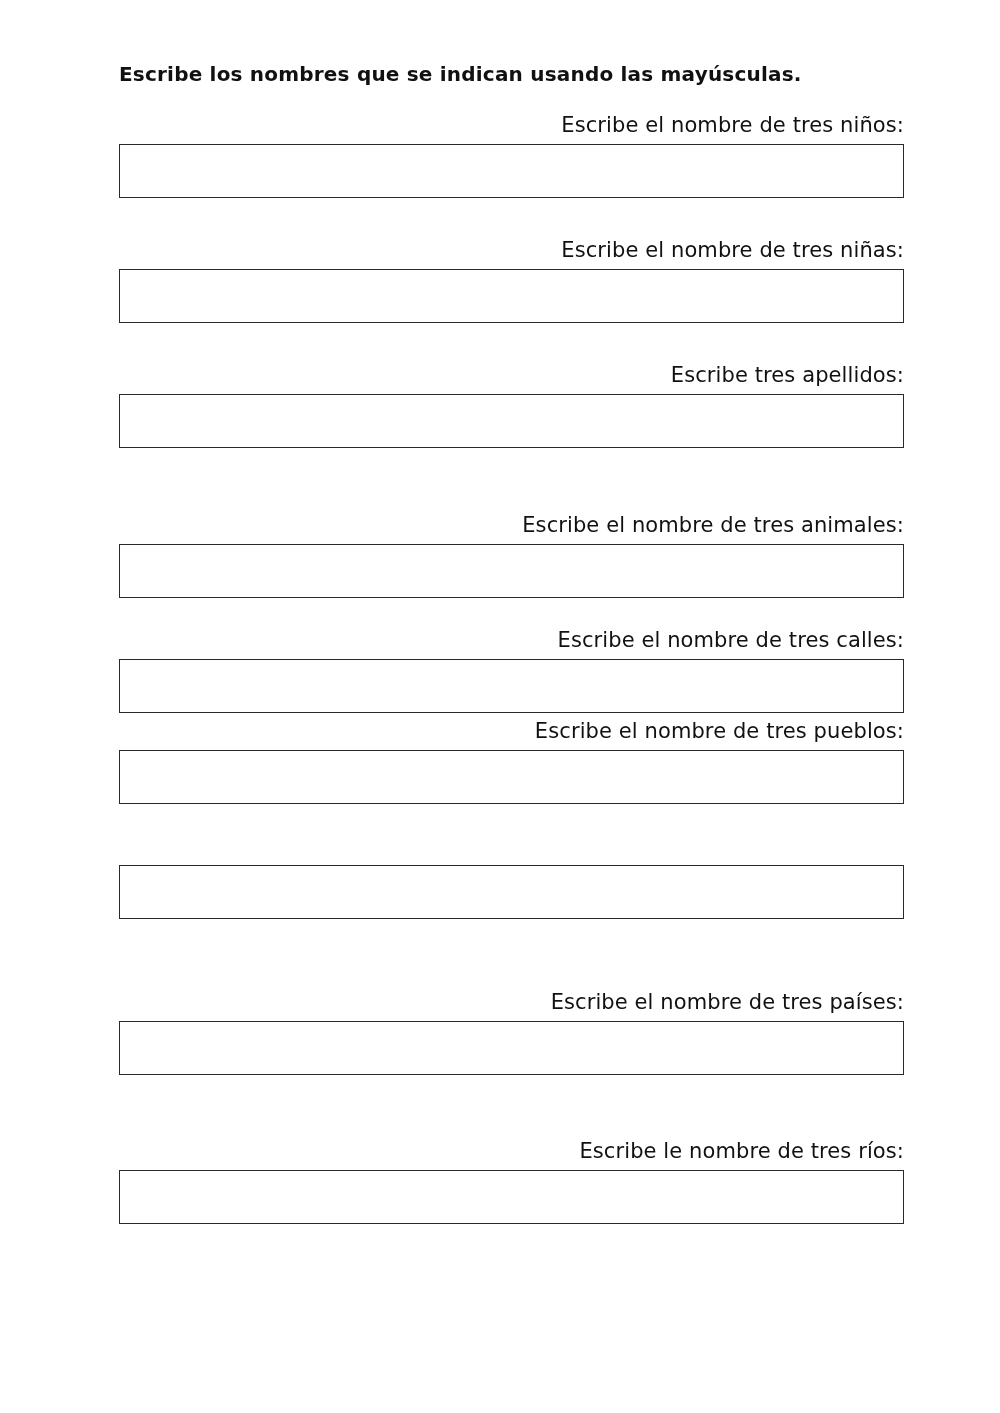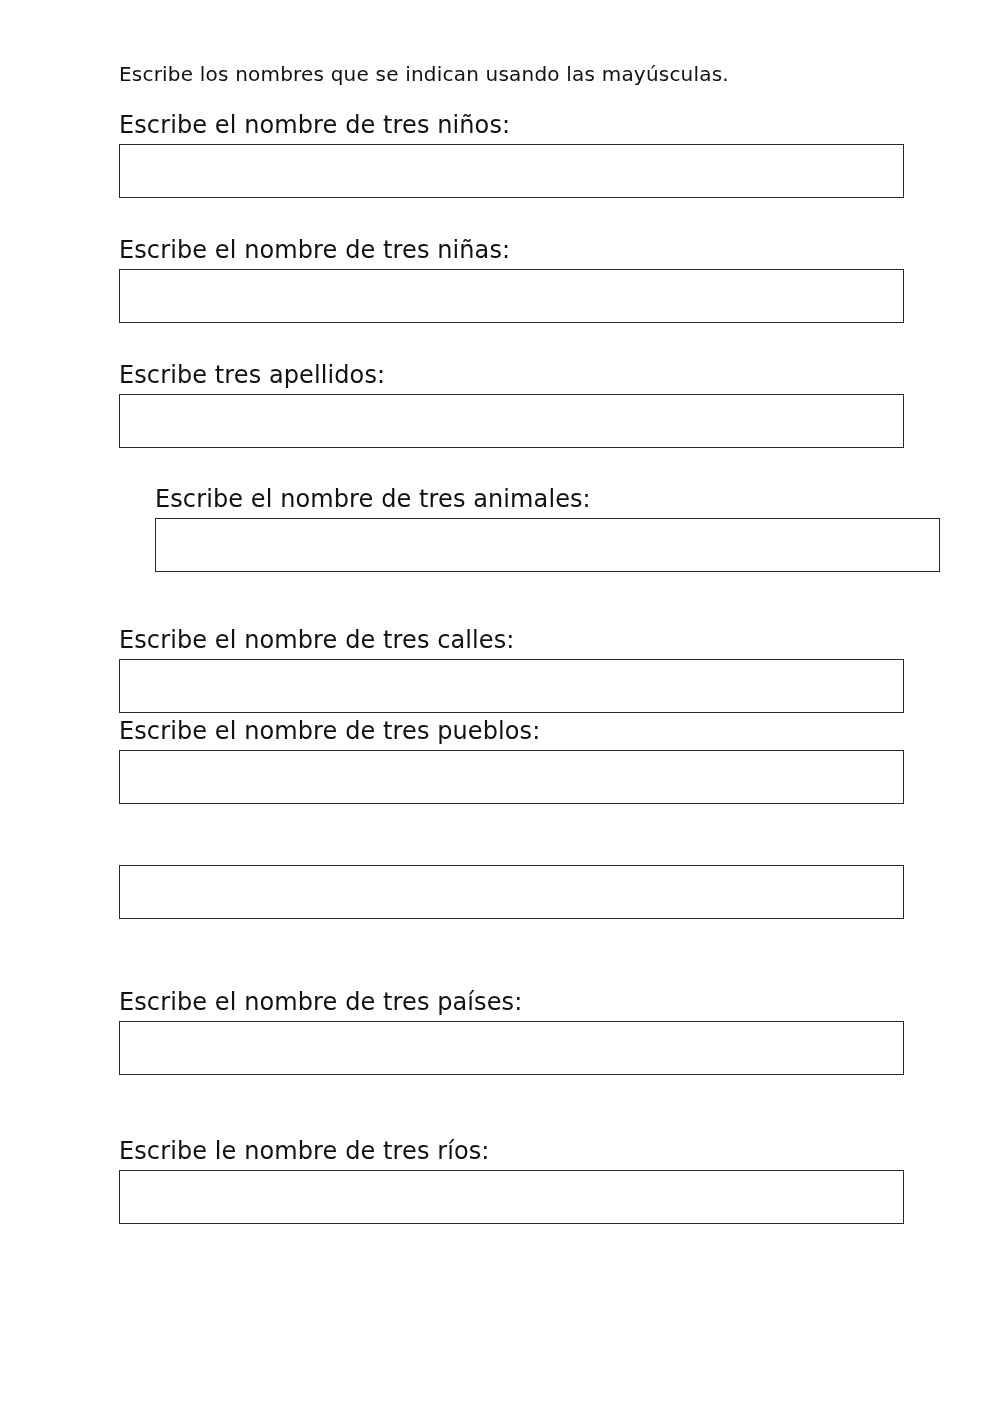--- a/index.html
+++ b/index.html
@@ -19,37 +19,38 @@
       position: absolute;
       left: 119px;
       top: 0;
       width: 785px;
     }
     .title {
       position: absolute;
       left: 0;
       top: 62px;
       font-size: 20px;
-      font-weight: normal;
+      font-weight: bold;
       letter-spacing: 0.2px;
       white-space: nowrap;
       margin: 0;
     }
     .item {
       position: absolute;
       left: 0;
       width: 785px;
     }
     .label {
       display: block;
-      font-size: 24px;
+      font-size: 21px;
       height: 30px;
       line-height: 30px;
       white-space: nowrap;
       letter-spacing: 0.1px;
+      text-align: right;
     }
     .answer-box {
       display: block;
       box-sizing: border-box;
       width: 785px;
       height: 54px;
       margin-top: 4px;
       border: 1.5px solid #2a2a2a;
       background: #ffffff;
       font-family: "DejaVu Sans", sans-serif;
@@ -72,21 +73,21 @@
   <div class="item" style="top:235px;">
     <span class="label">Escribe el nombre de tres niñas:</span>
     <input class="answer-box" type="text" value="" style="">
   </div>
 
   <div class="item" style="top:360px;">
     <span class="label">Escribe tres apellidos:</span>
     <input class="answer-box" type="text" value="" style="">
   </div>
 
-  <div class="item" style="top:484px;margin-left:36px;">
+  <div class="item" style="top:510px;">
     <span class="label">Escribe el nombre de tres animales:</span>
     <input class="answer-box" type="text" value="" style="">
   </div>
 
   <div class="item" style="top:613px;margin-top:12px;">
     <span class="label">Escribe el nombre de tres calles:</span>
     <input class="answer-box" type="text" value="" style="">
   </div>
 
   <div class="item" style="top:716px;">

